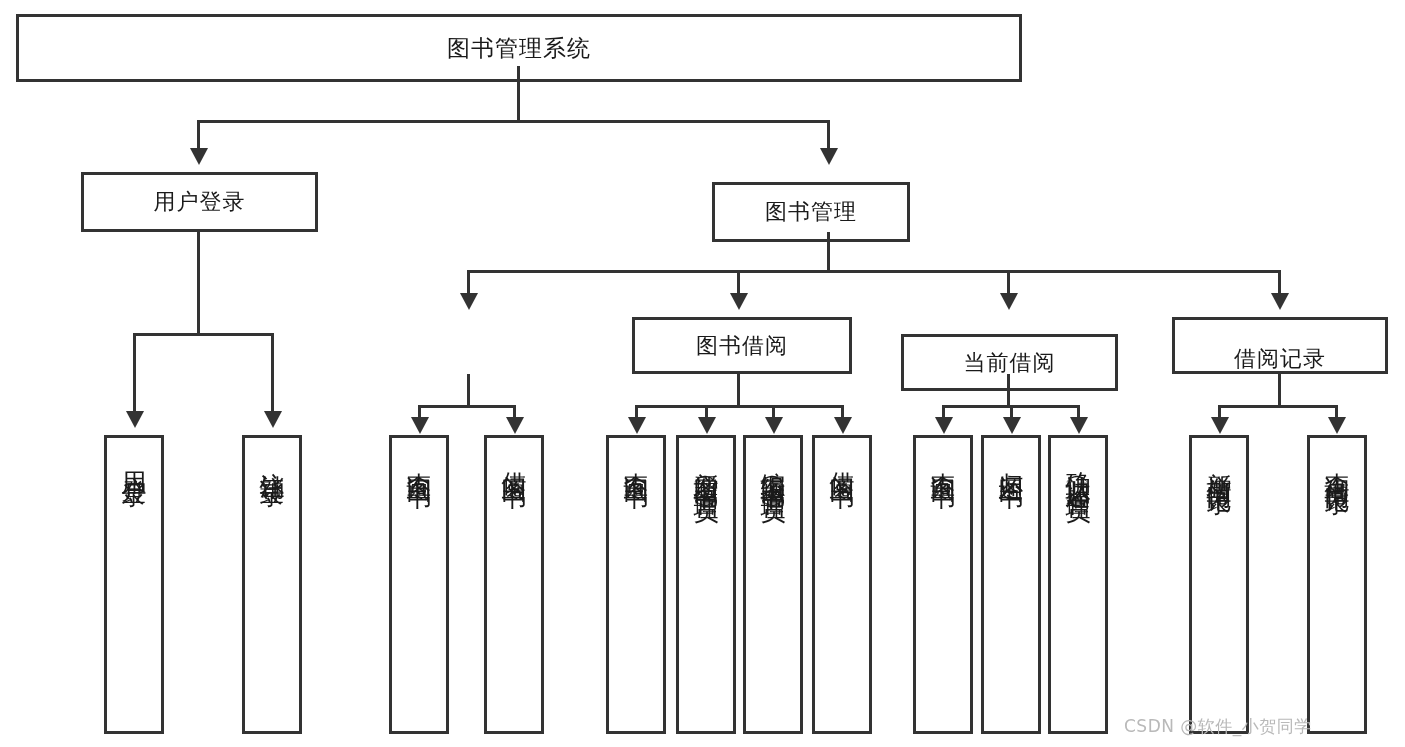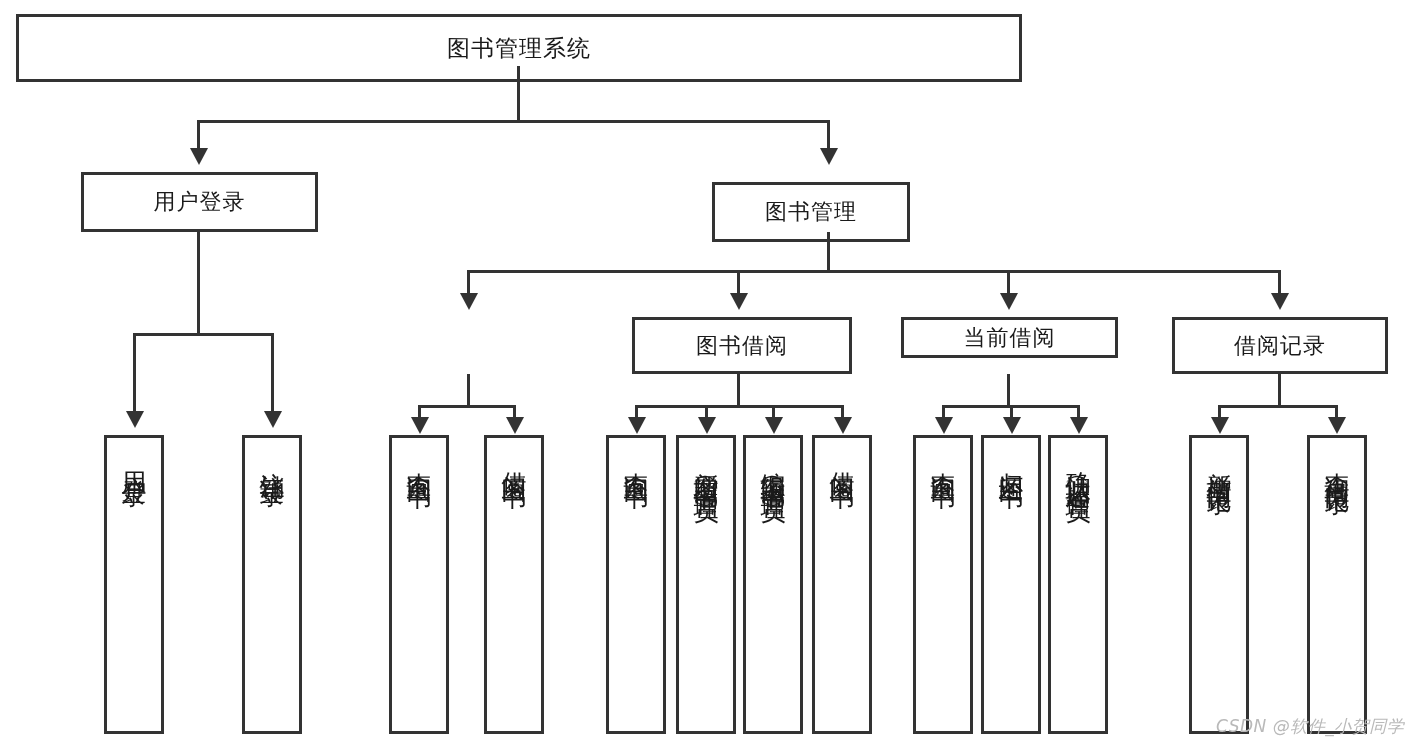--- a/index.html
+++ b/index.html
@@ -121,24 +121,24 @@
   <div class="edge v" style="left:737px; top:270px; width:3px; height:25px;"></div>
   <div class="arrow" style="left:730px; top:293px;"></div>
   <div class="edge v" style="left:1007px; top:270px; width:3px; height:25px;"></div>
   <div class="arrow" style="left:1000px; top:293px;"></div>
   <div class="edge v" style="left:1278px; top:270px; width:3px; height:25px;"></div>
   <div class="arrow" style="left:1271px; top:293px;"></div>
 
   <div class="node horizontal" style="left:632px; top:317px; width:220px; height:57px;">
     <span class="label">图书借阅</span>
   </div>
-  <div class="node horizontal" style="left:901px; top:317px; width:217px; height:41px;">
+  <div class="node horizontal" style="left:901px; top:334px; width:217px; height:57px;">
     <span class="label">当前借阅</span>
   </div>
-  <div class="node horizontal" style="left:1172px; top:317px; width:216px; height:57px;">
+  <div class="node horizontal" style="left:1172px; top:317px; width:216px; height:57px;align-items:flex-end;">
     <span class="label">借阅记录</span>
   </div>
 
   <div class="edge v" style="left:467px; top:374px; width:3px; height:33px;"></div>
   <div class="edge h" style="left:418px; top:405px; width:98px; height:3px;"></div>
   <div class="edge v" style="left:418px; top:405px; width:3px; height:14px;"></div>
   <div class="arrow" style="left:411px; top:417px;"></div>
   <div class="edge v" style="left:513px; top:405px; width:3px; height:14px;"></div>
   <div class="arrow" style="left:506px; top:417px;"></div>
 
@@ -206,15 +206,15 @@
     <span class="label">确认归还（管理员）</span>
   </div>
 
   <div class="node vertical" style="left:1189px; top:435px; width:60px; height:299px;">
     <span class="label">新增借阅记录</span>
   </div>
   <div class="node vertical" style="left:1307px; top:435px; width:60px; height:299px;">
     <span class="label">查询借阅记录</span>
   </div>
 
-  <div id="watermark" style="left:1216px; top:715px;font-style:italic;">CSDN @软件_小贺同学</div>
+  <div id="watermark" style="left:1124px; top:715px;">CSDN @软件_小贺同学</div>
 
 </div>
 
 </body></html>

